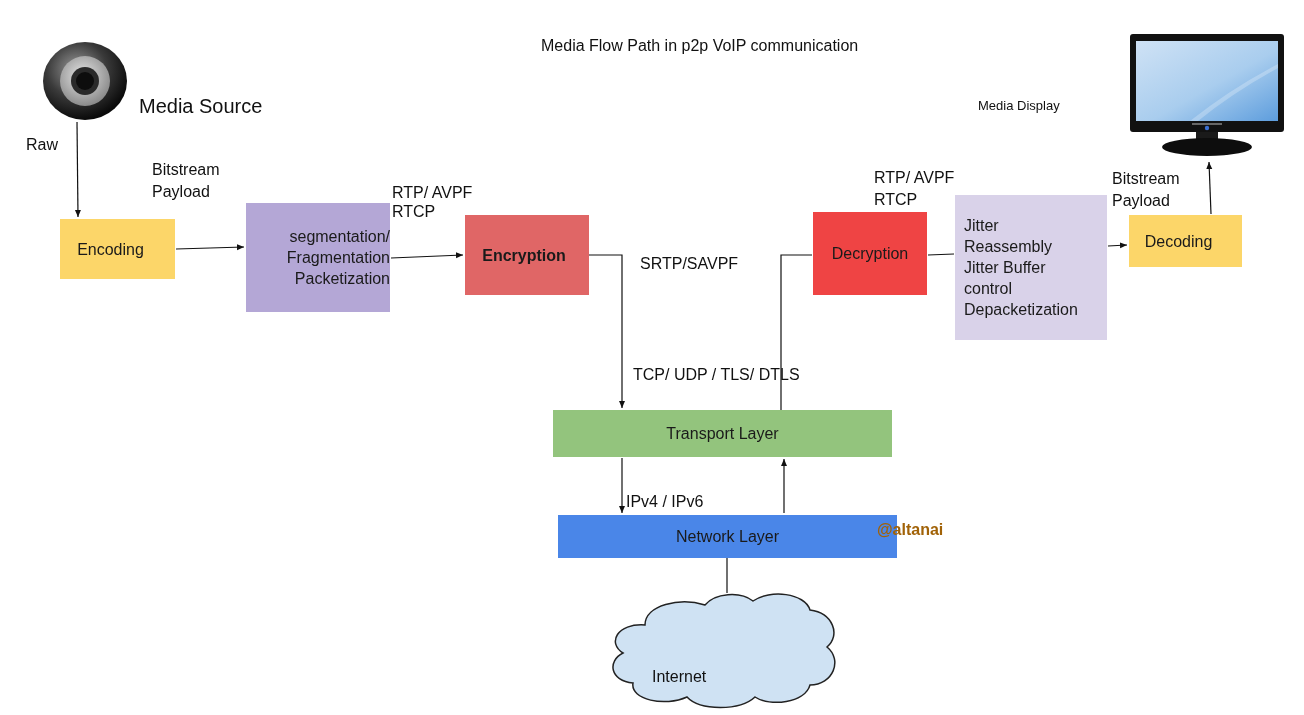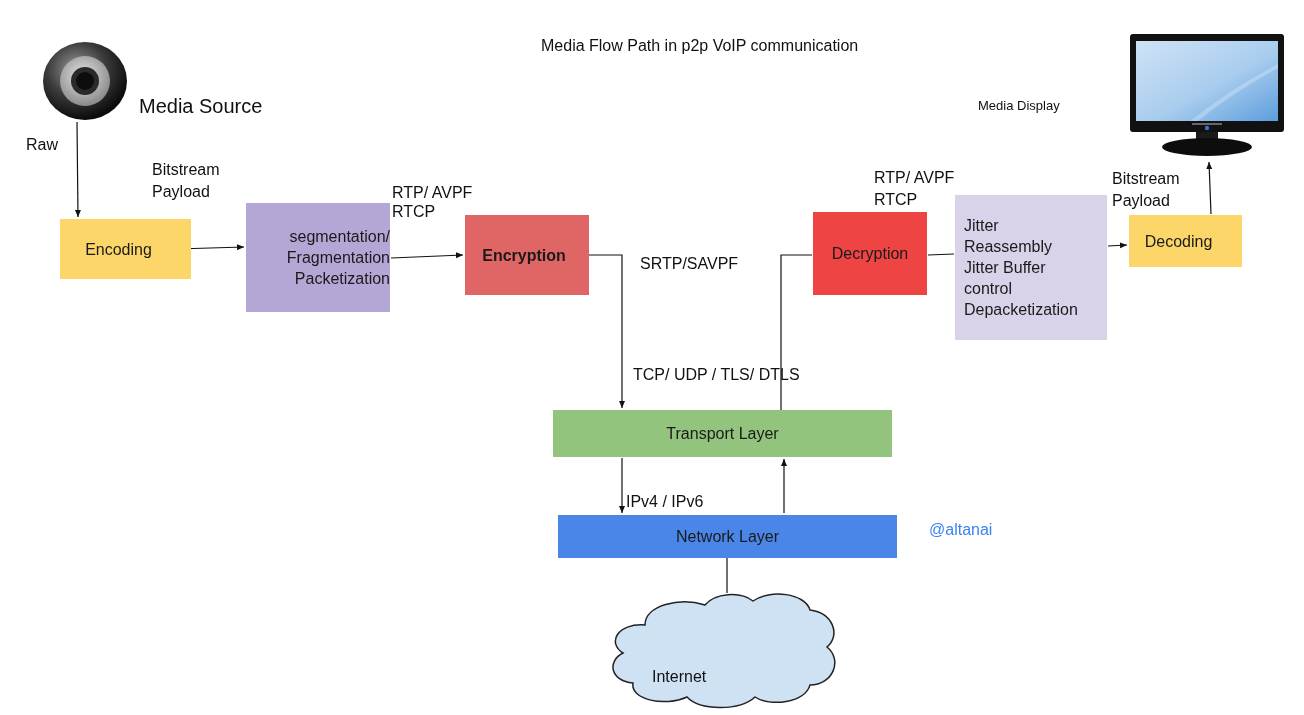--- a/index.html
+++ b/index.html
@@ -5,29 +5,29 @@
     html, body { margin: 0; padding: 0; background: #ffffff; }
     body { width: 1304px; height: 715px; position: relative; overflow: hidden;
            font-family: "Liberation Sans", sans-serif; color: #111; }
     .abs { position: absolute; }
     .lbl { position: absolute; font-size: 16px; line-height: 20px; color: #111; white-space: nowrap; }
     .box { position: absolute; display: flex; align-items: center; justify-content: center;
            font-size: 16px; line-height: 21px; color: #1a1a1a; box-sizing: border-box; }
     .box.multi { flex-direction: column; }
     .box.multi span { display: block; }
     svg.wires { position: absolute; left: 0; top: 0; width: 1304px; height: 715px; pointer-events: none; }
-    #encoding { left: 60px; top: 219px; width: 131px; height: 60px; background: #fcd669; }
+    #encoding { left: 60px; top: 219px; width: 115px; height: 60px; background: #fcd669; }
     #segmentation { left: 246px; top: 203px; width: 144px; height: 109px; background: #b4a7d6; text-align: center; align-items: flex-end; }
     #encryption { left: 465px; top: 215px; width: 124px; height: 80px; background: #e06666; font-weight: bold; }
     #decryption { left: 813px; top: 212px; width: 114px; height: 83px; background: #ef4444; }
     #reassembly { left: 955px; top: 195px; width: 152px; height: 145px; background: #d9d2e9; align-items: flex-start; padding-left: 9px; }
     #decoding { left: 1129px; top: 215px; width: 113px; height: 52px; background: #fcd669; }
     #transport { left: 553px; top: 410px; width: 339px; height: 47px; background: #93c47d; }
     #network { left: 558px; top: 515px; width: 339px; height: 43px; background: #4a86e8; }
-    #watermark { left: 929px; top: 520px; font-size: 16px; color: #3b82f6; }
+    #watermark { left: 877px; top: 520px; font-size: 16px; color: #a16207; font-weight: bold; }
   </style>
 </head>
 <body>
 
 <svg class="wires" viewBox="0 0 1304 715">
   <defs>
     <marker id="arr" markerWidth="8" markerHeight="8" refX="7" refY="4" orient="auto" markerUnits="userSpaceOnUse">
       <path d="M0,1 L7,4 L0,7 z" fill="#111"></path>
     </marker>
   </defs>

